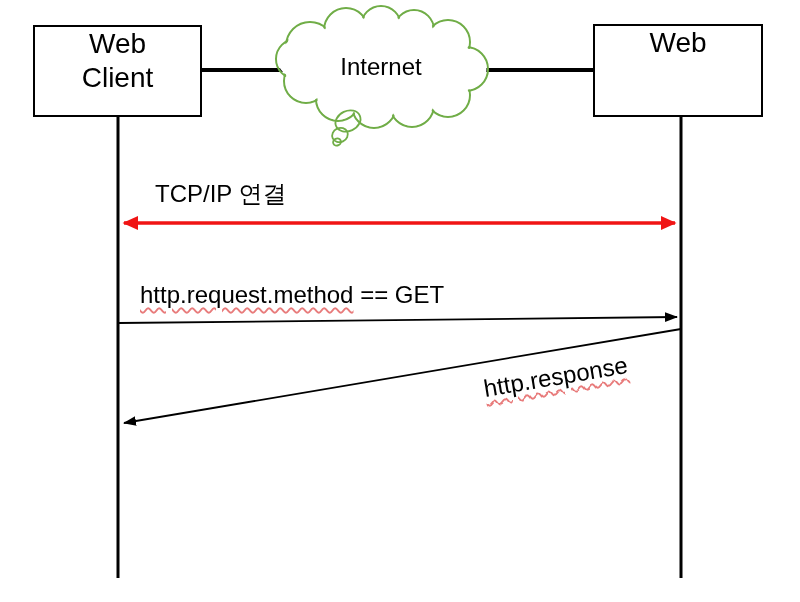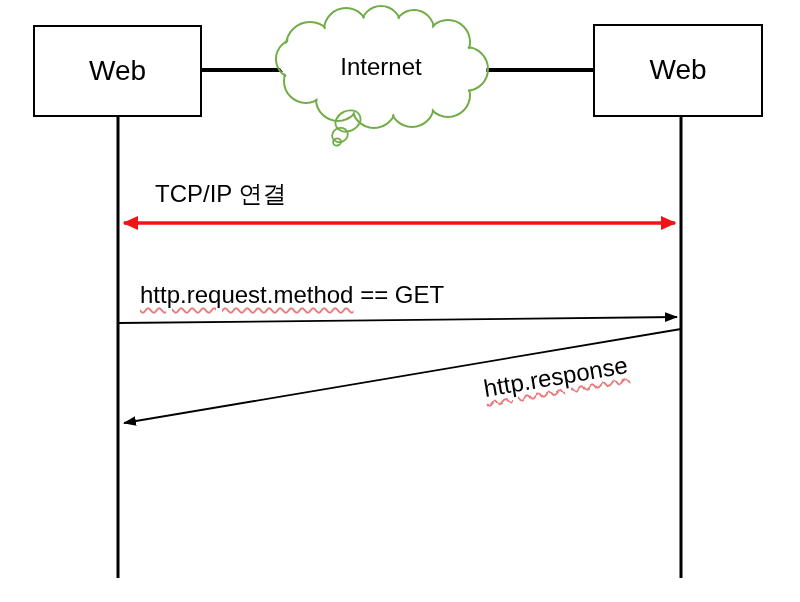--- a/index.html
+++ b/index.html
@@ -7,21 +7,21 @@
   }
   *{margin:0;padding:0;box-sizing:border-box;}
   html,body{width:800px;height:602px;overflow:hidden;}
   body{font-family:"Liberation Sans","DejaVu Sans",sans-serif;background:var(--bg);}
   .stage{position:relative;width:800px;height:602px;background:var(--bg);}
   svg.layer{position:absolute;left:0;top:0;width:800px;height:602px;}
   .z1{z-index:1}.z2{z-index:2}
   
   .actor{
     position:absolute;z-index:3;background:#fff;border:2px solid var(--ink);
-    display:flex;flex-direction:column;align-items:center;justify-content:center;
+    display:flex;flex-direction:column;align-items:center;justify-content:flex-start;
     font-size:28px;line-height:1.22;color:var(--ink);text-align:center;
   }
   .actor-client{left:33px;top:25px;width:169px;height:92px;}
   .actor-server{left:593px;top:24px;width:170px;height:93px;}
   
   .lifeline{stroke:var(--ink);stroke-width:3;}
   .connector{stroke:var(--ink);stroke-width:4;}
   .msg-black{stroke:var(--ink);stroke-width:1.8;fill:none;}
   .msg-red{stroke:var(--red);stroke-width:3.5;fill:none;}
   .red-head{fill:var(--red);}
@@ -102,20 +102,21 @@
     <g>
       <ellipse class="cloud-tail" cx="348" cy="121" rx="13" ry="10" transform="rotate(-25 348 121)"></ellipse>
       <ellipse class="cloud-tail" cx="340" cy="135" rx="8" ry="7" transform="rotate(-25 340 135)"></ellipse>
       <ellipse class="cloud-tail" cx="337" cy="142" rx="4" ry="3.5" transform="rotate(-25 337 142)"></ellipse>
     </g>
     <text class="cloud-label" x="381" y="75" text-anchor="middle">Internet</text>
   </svg>
 
   <div class="actor actor-client">
     <span>Web</span>
+    <span>Client</span>
   </div>
   <div class="actor actor-server">
     <span>Web</span>
   </div>
 
   <div class="lbl lbl-request"><span class="misspell">http.request.method</span><span> == GET</span></div>
 
   <div class="lbl lbl-tcp">TCP/IP 연결</div>
 
   <div class="lbl lbl-response"><span class="misspell">http.response</span></div>

